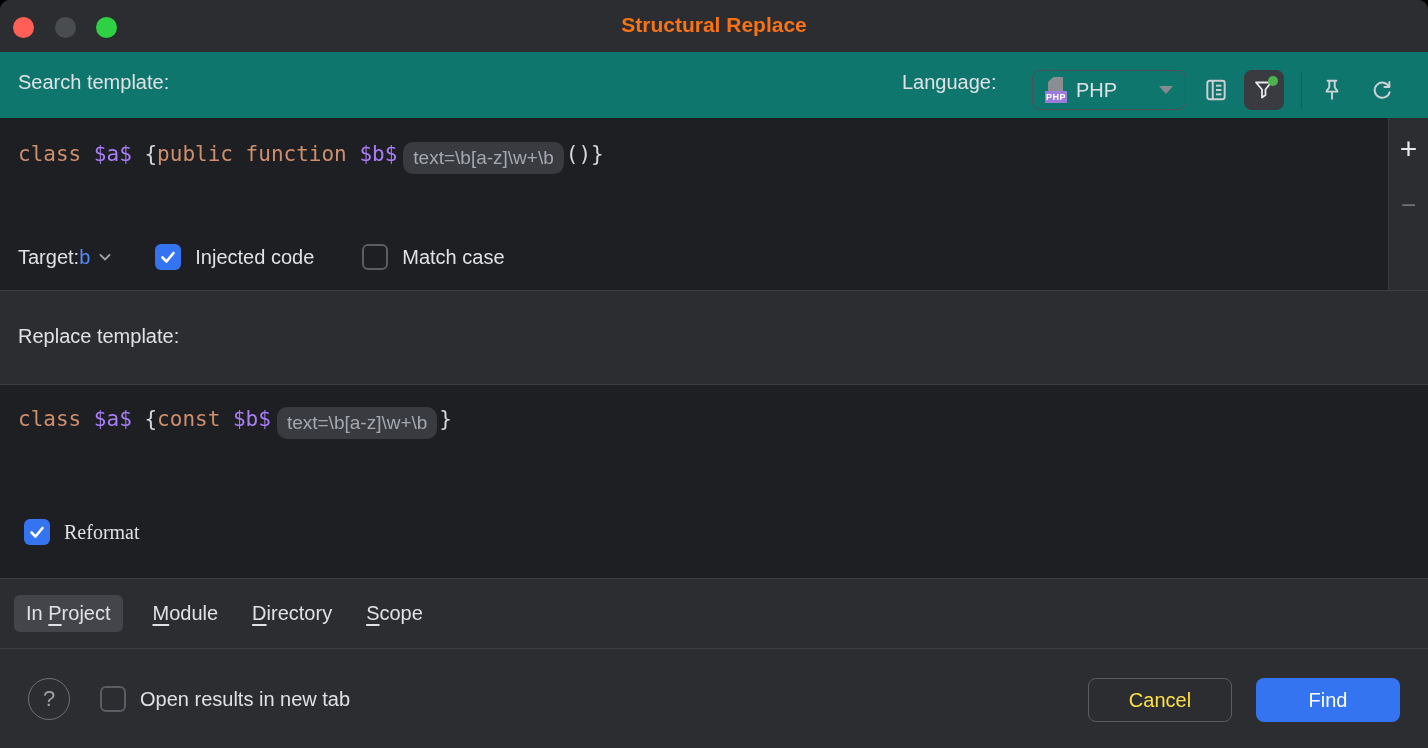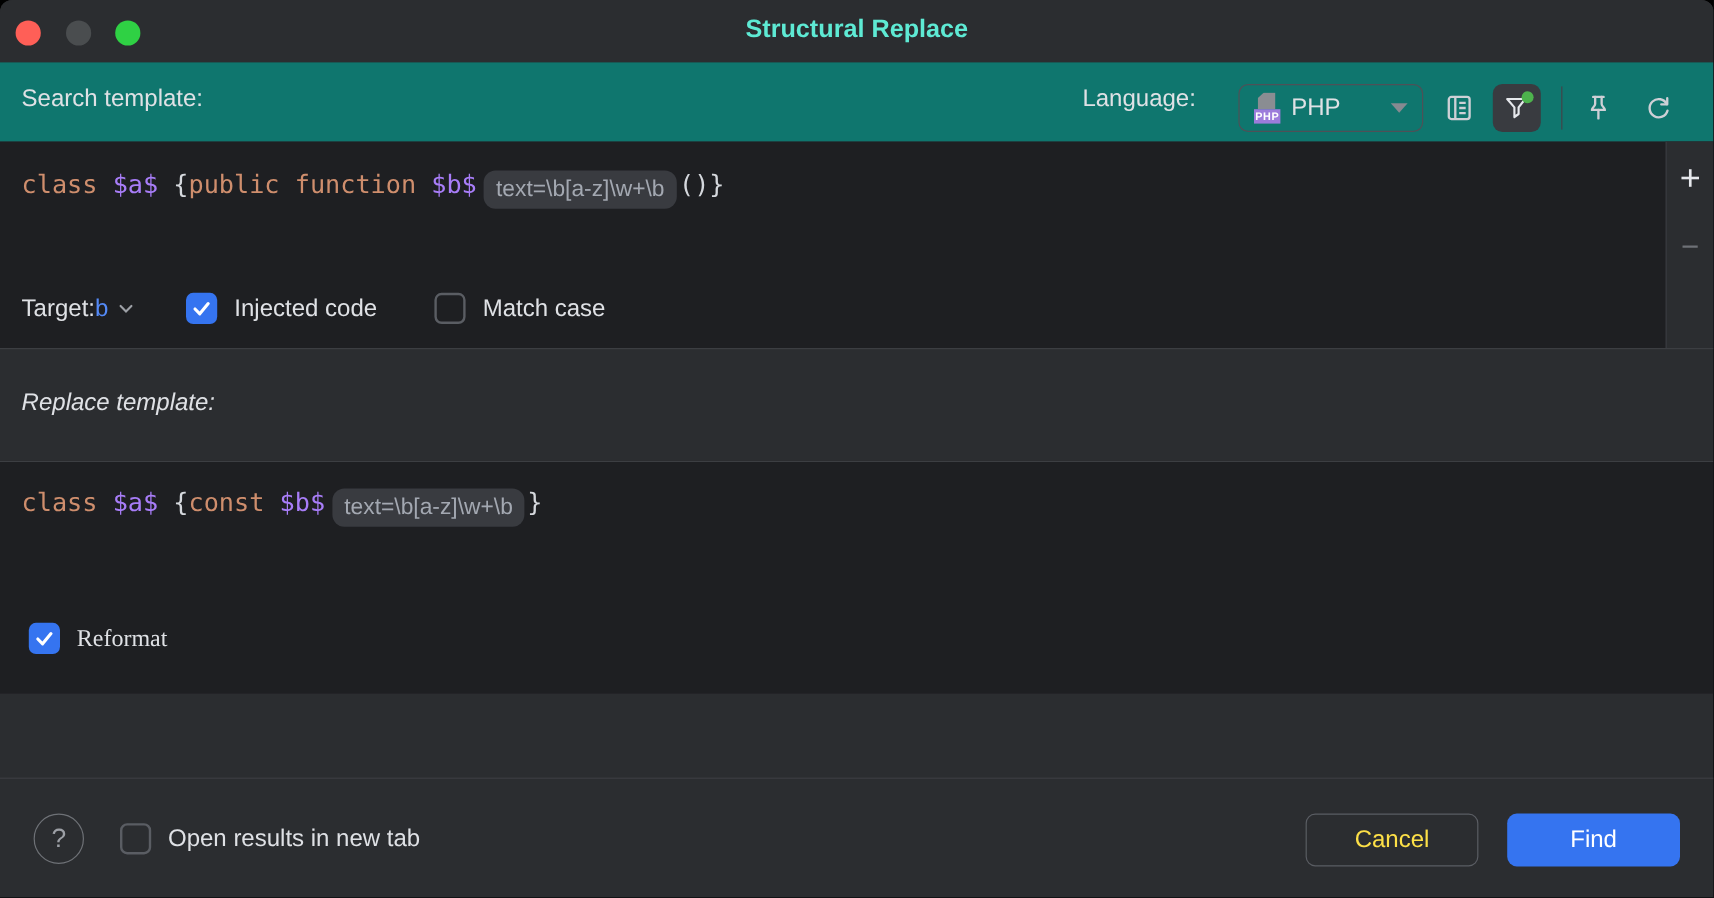--- a/index.html
+++ b/index.html
@@ -18,21 +18,21 @@
   .section { position: absolute; left: 0; right: 0; }
 
   
   .titlebar { top: 0; height: 52px; background: #2b2d30; }
   .traffic { position: absolute; top: 17px; width: 21px; height: 21px; border-radius: 50%; }
   .t-close { left: 13px;  background: #ff5f57; }
   .t-min   { left: 55px;  background: #4a4d4f; }
   .t-max   { left: 96px;  background: #2fd144; }
   .win-title {
     position: absolute; top: 13px; left: 0; right: 0;
-    text-align: center; font-weight: bold; font-size: 21px; color: #5eead4;
+    text-align: center; font-weight: bold; font-size: 21px; color: #f97316;
   }
 
   
   .search-header { top: 52px; height: 66px; background: #0f766e; }
   .sec-label { position: absolute; left: 18px; top: 19px; color: #dfe1e5; }
   .lang-label { position: absolute; left: 902px; top: 19px; }
   .lang-select {
     position: absolute; left: 1032px; top: 70px - 52px; top: 18px;
     width: 154px; height: 40px;
     border: 1px solid #4e5157; border-radius: 8px;
@@ -101,21 +101,21 @@
   .target-value { color: #548af7; margin-right: 7px; cursor: default; }
   .chev { margin-right: 42px; }
 
   .checkbox { width: 26px; height: 26px; border-radius: 6px; flex: 0 0 auto; cursor: default; }
   .checkbox.checked { background: #3574f0; display: flex; align-items: center; justify-content: center; }
   .checkbox.unchecked { background: transparent; border: 2px solid #5a5d63; }
   .cb-label { margin-left: 14px; cursor: default; }
   .gap-after { margin-right: 48px; }
 
   
-  .replace-header { top: 290px; height: 94px; background: #2b2d30; border-top: 1px solid #3c3e42; font-style: italic; }
+  .replace-header { top: 290px; height: 94px; background: #2b2d30; border-top: 1px solid #3c3e42; }
   .replace-header .sec-label { top: 34px; }
 
   
   .replace-editor { top: 384px; height: 194px; background: #1e1f22; border-top: 1px solid #3c3e42; }
   .replace-editor .code-line { top: 22px; }
   .reformat-row { position: absolute; left: 24px; top: 134px; display: flex; align-items: center; font-family: Liberation Serif, serif; }
 
   
   .tabs-row { top: 578px; height: 70px; background: #2b2d30; border-top: 1px solid #3c3e42;
     display: flex; align-items: center; padding-left: 14px; gap: 34px; position: absolute; }
@@ -251,20 +251,26 @@
     <div class="reformat-row">
       <span class="checkbox checked">
         <svg width="18" height="18" viewBox="0 0 18 18" fill="none" stroke="#fff" stroke-width="2.6" stroke-linecap="round" stroke-linejoin="round">
           <polyline points="3.5,9.5 7.5,13.5 14.5,5"></polyline>
         </svg>
       </span>
       <span class="cb-label">Reformat</span>
     </div>
   </div>
 
+  <div class="section tabs-row">
+    <span class="tab selected"><span>In </span><span class="mnemonic">P</span><span>roject</span></span>
+    <span class="tab"><span></span><span class="mnemonic">M</span><span>odule</span></span>
+    <span class="tab"><span></span><span class="mnemonic">D</span><span>irectory</span></span>
+    <span class="tab"><span></span><span class="mnemonic">S</span><span>cope</span></span>
+  </div>
 
   <div class="section footer">
     <div class="help-circle">?</div>
     <div class="open-results">
       <span class="checkbox unchecked"></span>
       <span class="cb-label">Open results in new tab</span>
     </div>
     <div class="btn btn-cancel">Cancel</div>
     <div class="btn btn-find">Find</div>
   </div>

